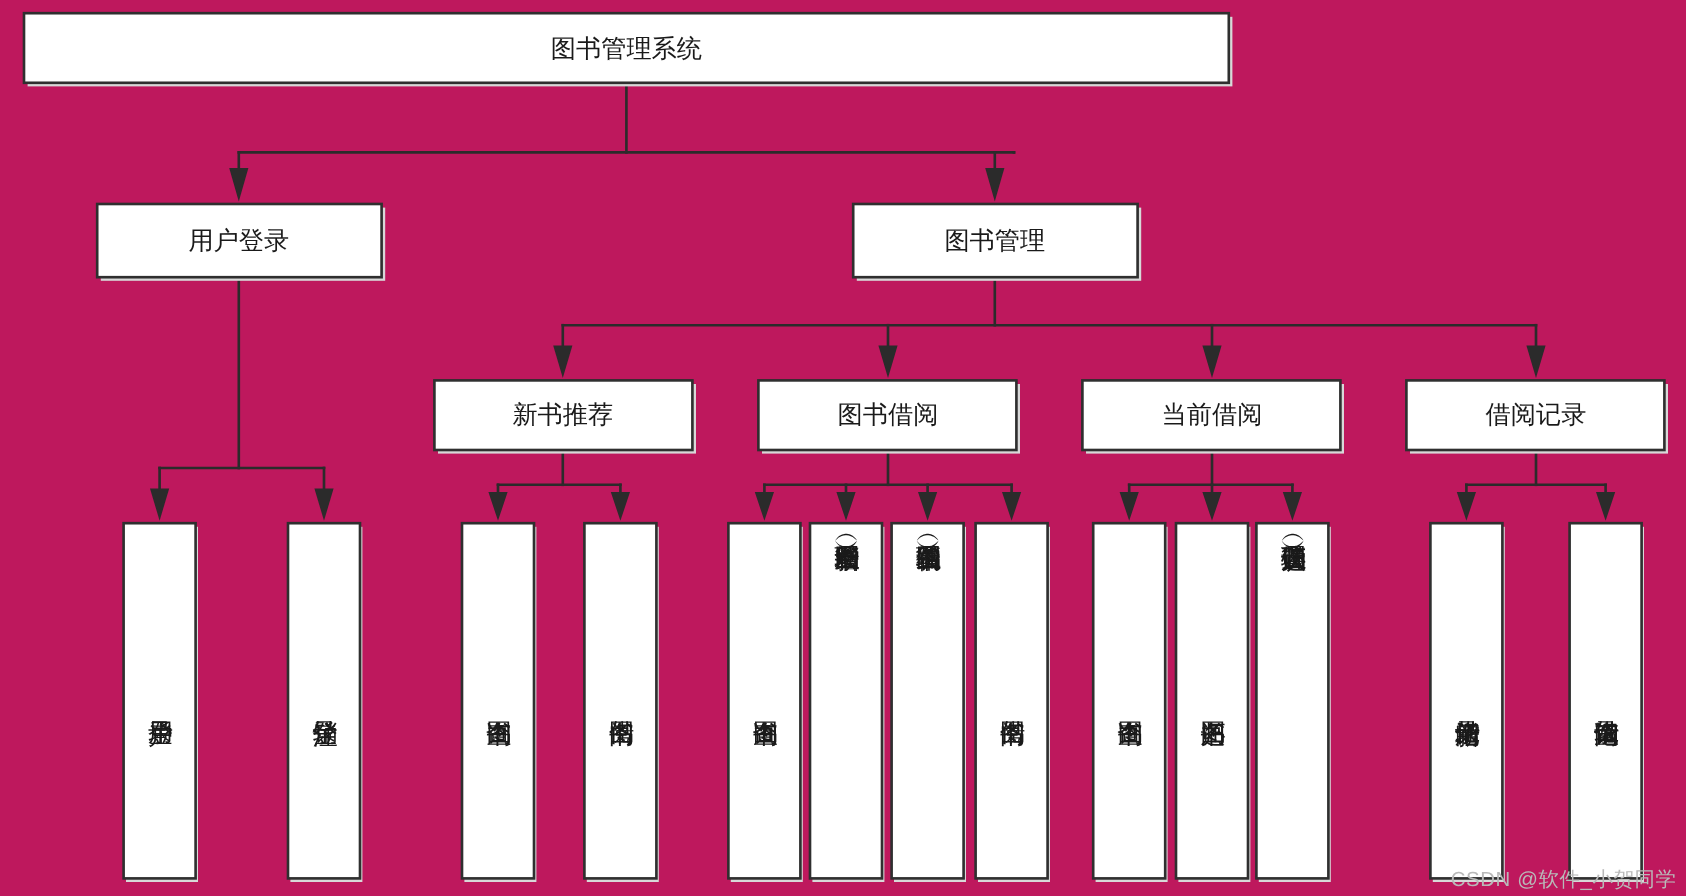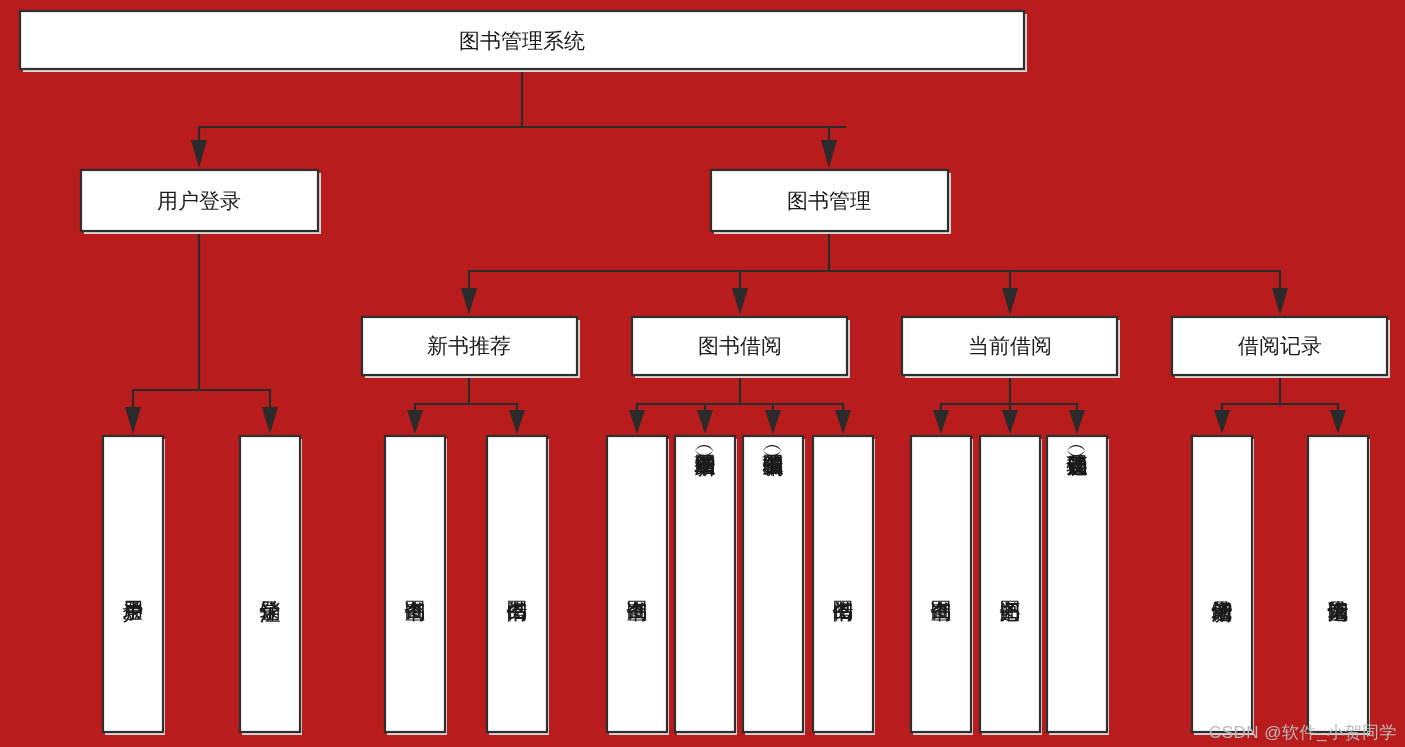--- a/index.html
+++ b/index.html
@@ -12,21 +12,21 @@
     width: 1405px;
     height: 747px;
     font-family: "Liberation Sans", "DejaVu Sans", sans-serif;
     overflow: hidden;
     position: relative;
   }
   #diagram-root {
     position: relative;
     width: 1405px;
     height: 747px;
-    background: #b91c1c;
+    background: #be185d;
     text-decoration: underline;
   }
   svg#tree-svg {
     position: absolute;
     left: 0;
     top: 0;
     width: 1405px;
     height: 747px;
     display: block;
   }

